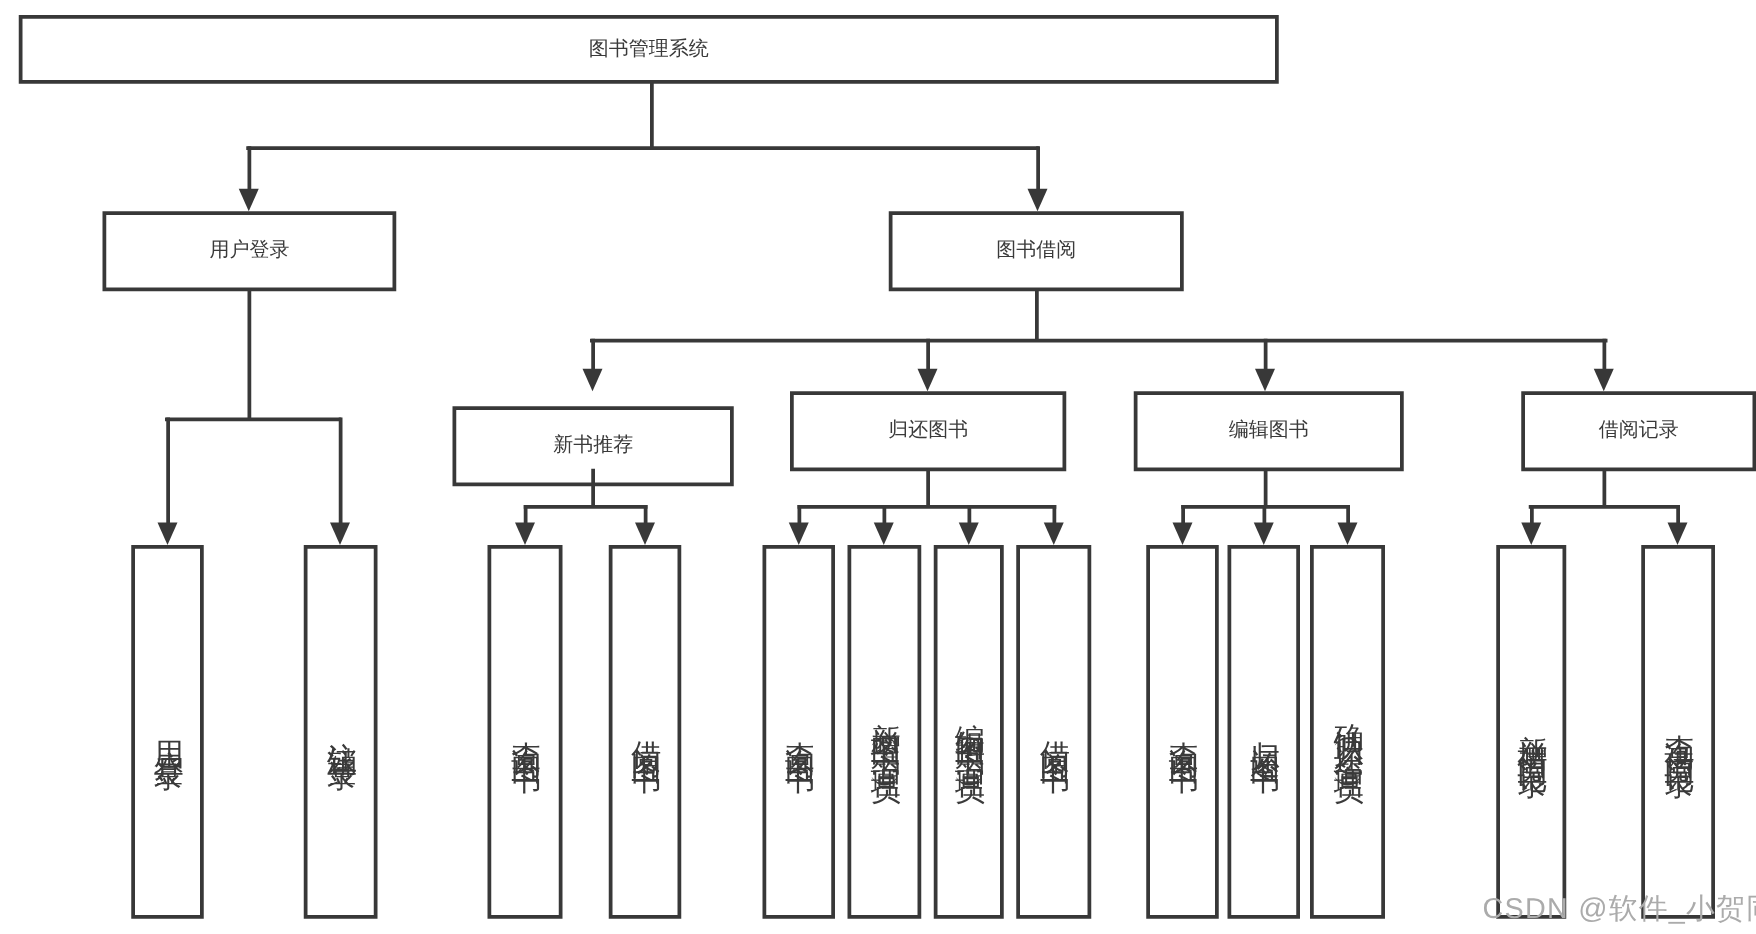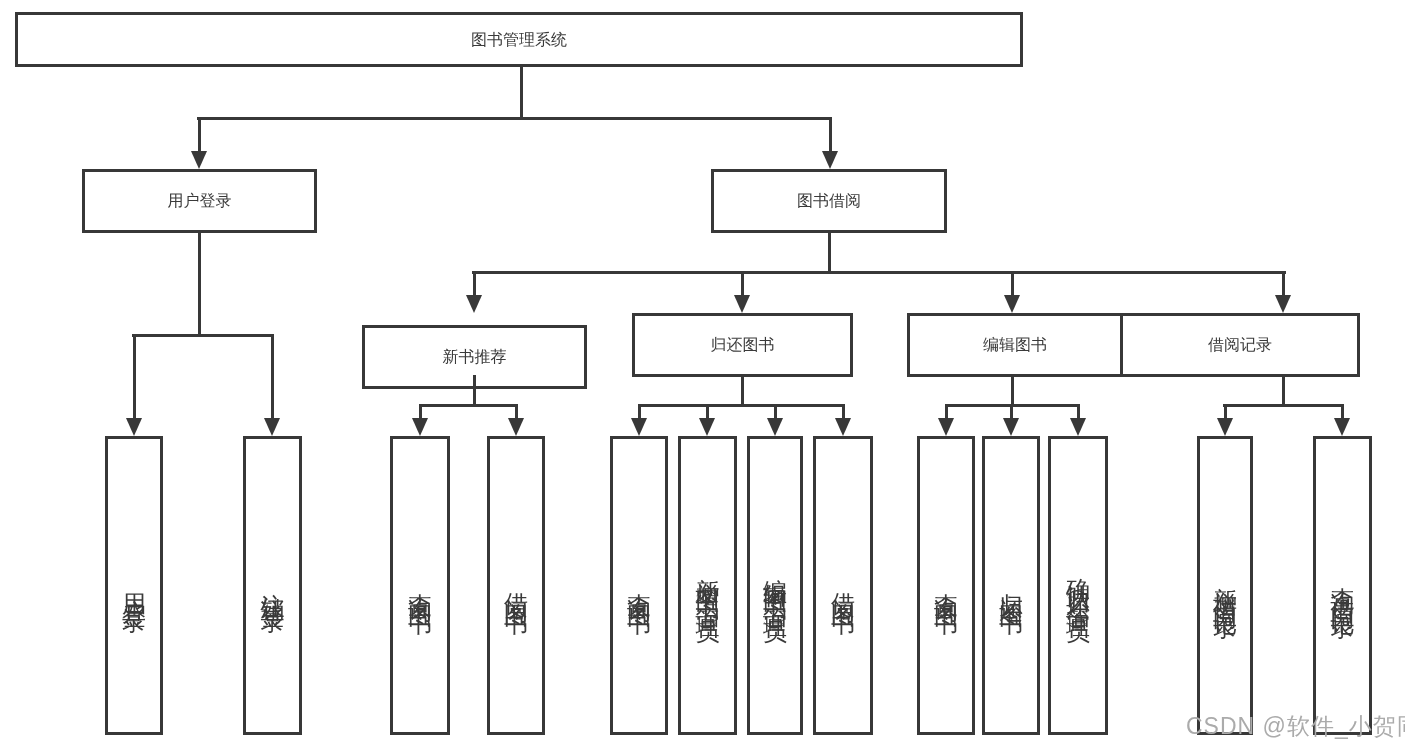--- a/index.html
+++ b/index.html
@@ -71,21 +71,21 @@
 
   <div class="box" style="left:362px;top:313px;width:225px;height:64px;margin-top:12px;">
     <span>新书推荐</span>
   </div>
   <div class="box" style="left:632px;top:313px;width:221px;height:64px;">
     <span>归还图书</span>
   </div>
   <div class="box" style="left:907px;top:313px;width:216px;height:64px;">
     <span>编辑图书</span>
   </div>
-  <div class="box" style="left:1120px;top:313px;width:240px;height:64px;">
+  <div class="box" style="left:1217px;top:313px;width:188px;height:64px;font-family:Liberation Mono, monospace;">
     <span>借阅记录</span>
   </div>
 
   <div class="vline" style="left:473px;top:375px;height:31px;"></div>
   <div class="vline" style="left:741px;top:375px;height:31px;"></div>
   <div class="vline" style="left:1011px;top:375px;height:31px;"></div>
   <div class="vline" style="left:1282px;top:375px;height:31px;"></div>
 
   <div class="hline" style="left:419px;top:404px;width:99px;"></div>
   <div class="hline" style="left:638px;top:404px;width:207px;"></div>

